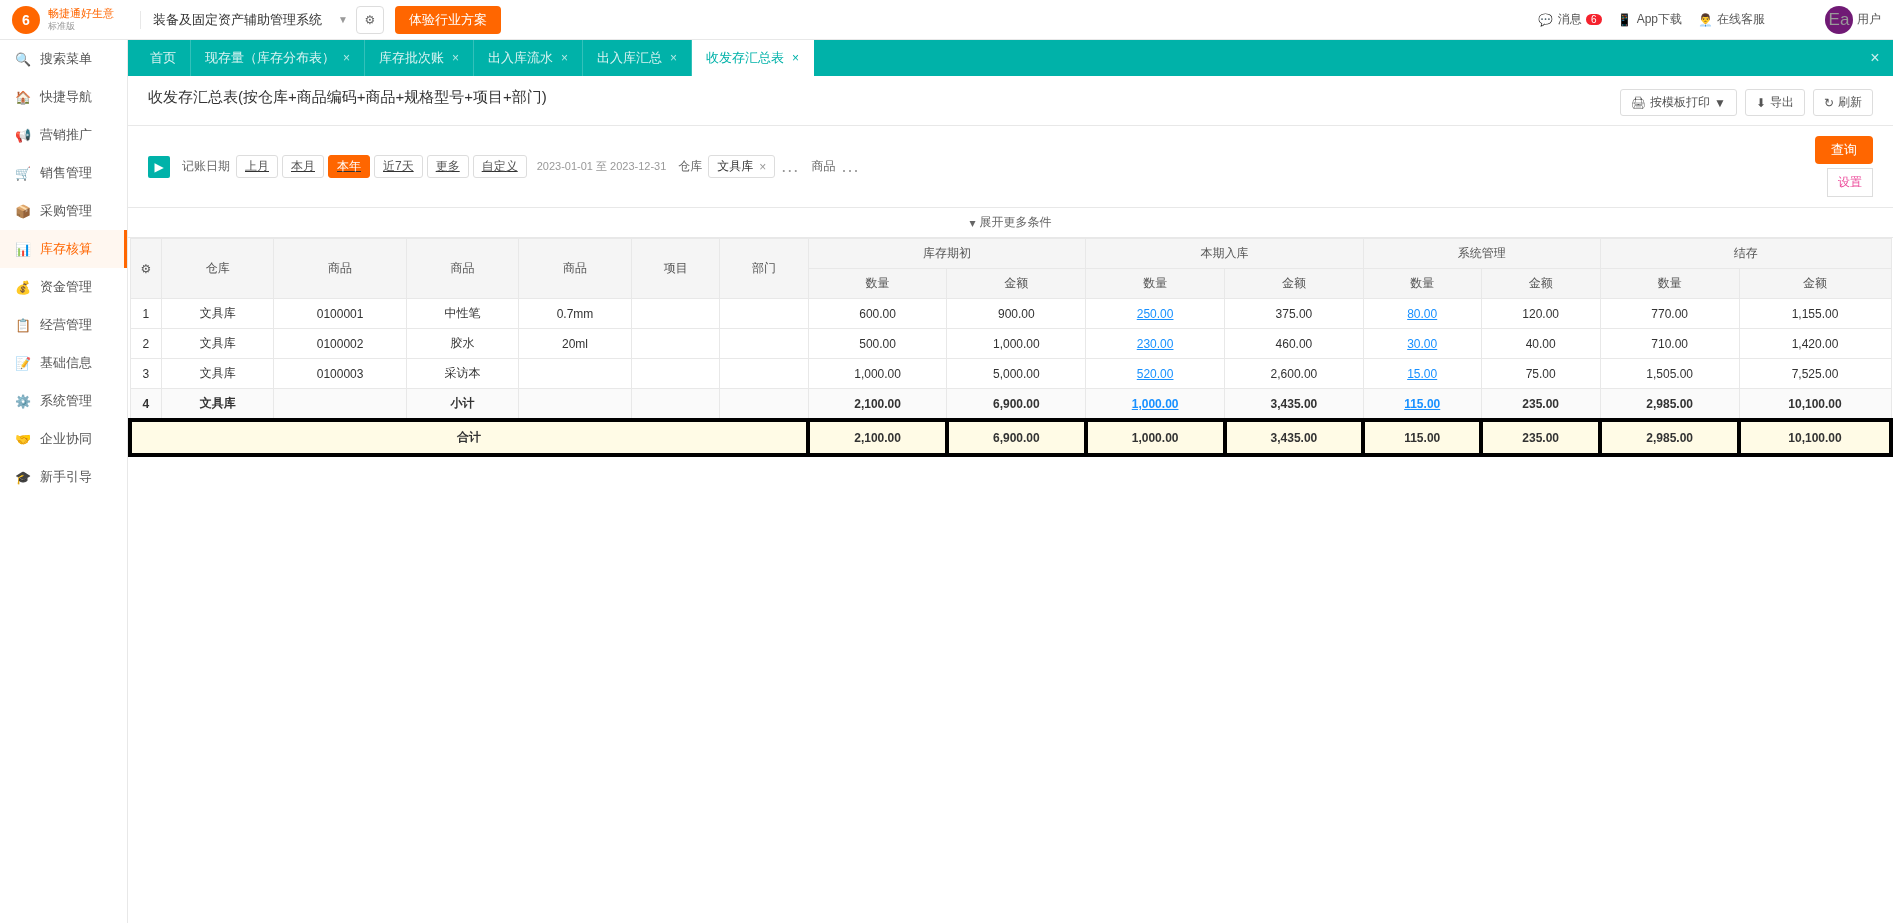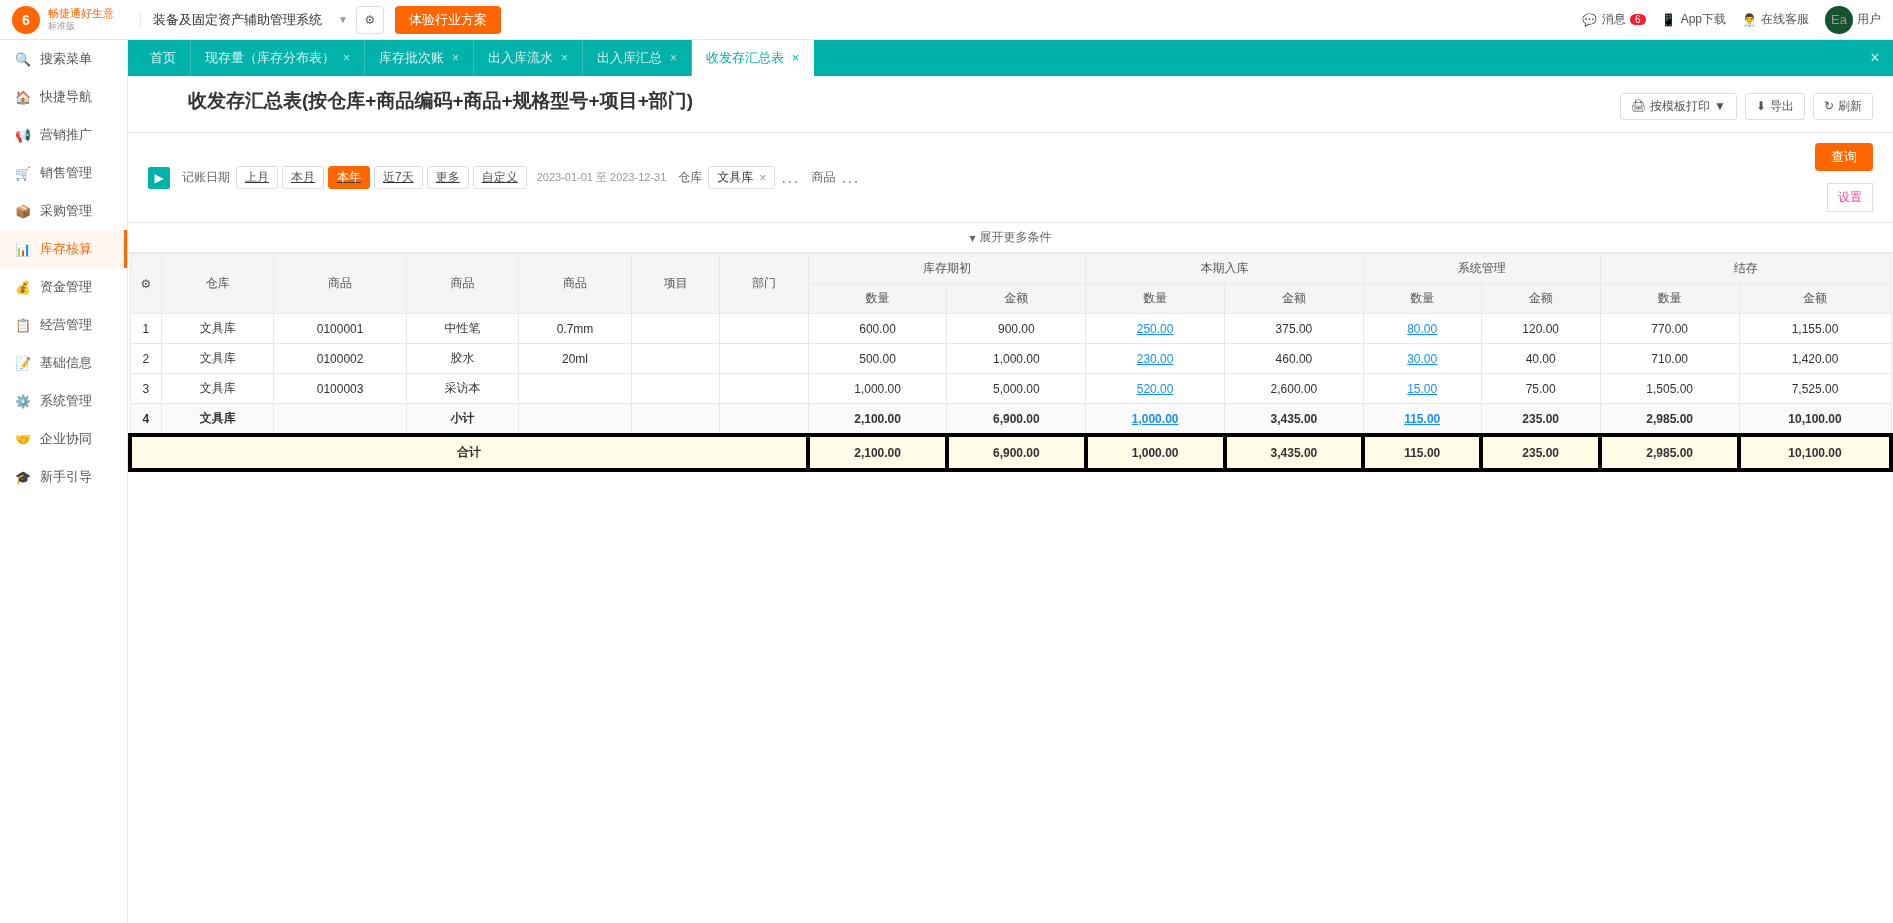--- a/index.html
+++ b/index.html
@@ -18,40 +18,40 @@
     .logo-text { font-size: 11px; color: #ff6600; line-height: 1.3; }
     .logo-sub { font-size: 9px; color: #999; }
     .system-title { font-size: 13px; color: #333; padding: 0 12px; border-left: 1px solid #e8e8e8; }
     .system-selector { display: flex; align-items: center; gap: 4px; cursor: pointer; }
     .system-arrow { color: #999; font-size: 10px; }
     .settings-btn { margin-left: 8px; width: 28px; height: 28px; border: 1px solid #ddd; border-radius: 4px; display: flex; align-items: center; justify-content: center; cursor: pointer; color: #666; }
     .trial-btn { margin-left: 11px; background: #ff6600; color: #fff; border: none; border-radius: 4px; padding: 5px 14px; cursor: pointer; font-size: 13px; text-align: center; }
     .top-right { margin-left: auto; display: flex; align-items: center; gap: 16px; }
     .top-right-item { display: flex; align-items: center; gap: 4px; color: #555; cursor: pointer; font-size: 12px; }
     .badge { background: #f5222d; color: #fff; border-radius: 10px; font-size: 10px; padding: 0 4px; min-width: 16px; text-align: center; }
-    .user-avatar { width: 28px; height: 28px; border-radius: 50%; background: #14532d; display: flex; align-items: center; justify-content: center; color: #999; font-size: 13px; }
+    .user-avatar { width: 28px; height: 28px; border-radius: 50%; background: #701a75; display: flex; align-items: center; justify-content: center; color: #999; font-size: 17px; margin-left: 44px; }
 
     
     .sidebar-item { display: flex; align-items: center; gap: 8px; padding: 10px 14px; cursor: pointer; color: #555; font-size: 13px; transition: background 0.2s; }
     .sidebar-item.active { background: #fff7f0; color: #ff6600; border-right: 3px solid #ff6600; }
     .sidebar-icon { width: 18px; height: 18px; display: flex; align-items: center; justify-content: center; flex-shrink: 0; }
 
     
     .tab-bar { display: flex; background: #00b2a9; align-items: center; height: 36px; padding: 0 0 0 8px; flex-shrink: 0; }
     .tab-item { display: flex; align-items: center; gap: 6px; padding: 0 14px; height: 40px; color: rgba(255,255,255,0.85); cursor: pointer; font-size: 13px; border-right: 1px solid rgba(255,255,255,0.2); white-space: nowrap; }
     .tab-item.active { background: #fff; color: #00b2a9; border-bottom: none; }
     .tab-close { font-size: 12px; color: inherit; margin-left: 2px; }
     .tab-close-white { color: rgba(255,255,255,0.7); }
     .tab-bar-end { margin-left: auto; display: flex; align-items: center; height: 100%; }
     .tab-x-btn { width: 36px; height: 40px; display: flex; align-items: center; justify-content: center; color: rgba(255,255,255,0.8); cursor: pointer; font-size: 16px; }
 
     
     .page-content { flex: 1; overflow-y: auto; background: #f5f5f5; padding: 0; display: flex; flex-direction: column; }
     .page-header { background: #fff; padding: 12px 20px 8px; border-bottom: 1px solid #e8e8e8; }
-    .page-title { font-size: 19px; font-weight: bold; color: #333; margin-bottom: 10px; margin-left: 40px; }
+    .page-title { font-size: 15px; font-weight: normal; color: #333; margin-bottom: 10px; }
 
     
     .filter-area { background: #fff; padding: 10px 20px; border-bottom: 1px solid #e8e8e8; display: flex; align-items: center; gap: 12px; flex-wrap: wrap; }
     .filter-toggle { width: 22px; height: 22px; background: #00b2a9; color: #fff; border-radius: 2px; display: flex; align-items: center; justify-content: center; cursor: pointer; font-size: 12px; flex-shrink: 0; }
     .filter-group { display: flex; align-items: center; gap: 6px; }
     .filter-label { color: #666; font-size: 12px; white-space: nowrap; }
     .date-shortcuts { display: flex; gap: 4px; align-items: center; text-decoration: underline; }
     .date-btn { padding: 2px 8px; border: 1px solid #ddd; border-radius: 3px; cursor: pointer; font-size: 12px; color: #555; background: #fff; }
     .date-btn.active { background: #ff6600; color: #fff; border-color: #ff6600; }
     .date-range { font-size: 11px; color: #999; margin-left: 4px; }
@@ -250,21 +250,21 @@
               <span class="tag-x">×</span>
             </div>
             <span class="more-btn">...</span>
           </div>
 
           <div class="filter-group">
             <span class="filter-label">商品</span>
             <span class="more-btn">...</span>
           </div>
 
-          <div style="margin-left:auto; display:flex; flex-direction:column; gap:12px; align-items:flex-end;">
+          <div style="margin-left:auto; display:flex; flex-direction:column; gap:4px; align-items:flex-end;">
             <button class="query-btn">查询</button>
             <button class="settings-small-btn">设置</button>
           </div>
         </div>
 
         <div class="expand-row">
           <div class="expand-btn">
             <span>▾</span>
             <span>展开更多条件</span>
           </div>

